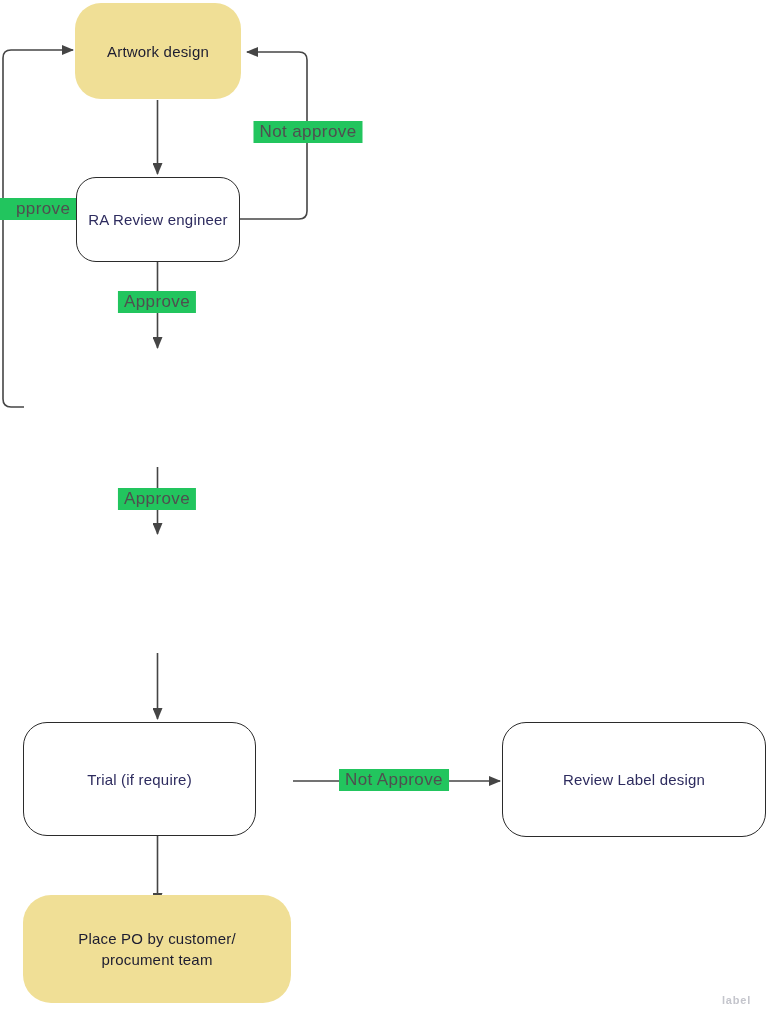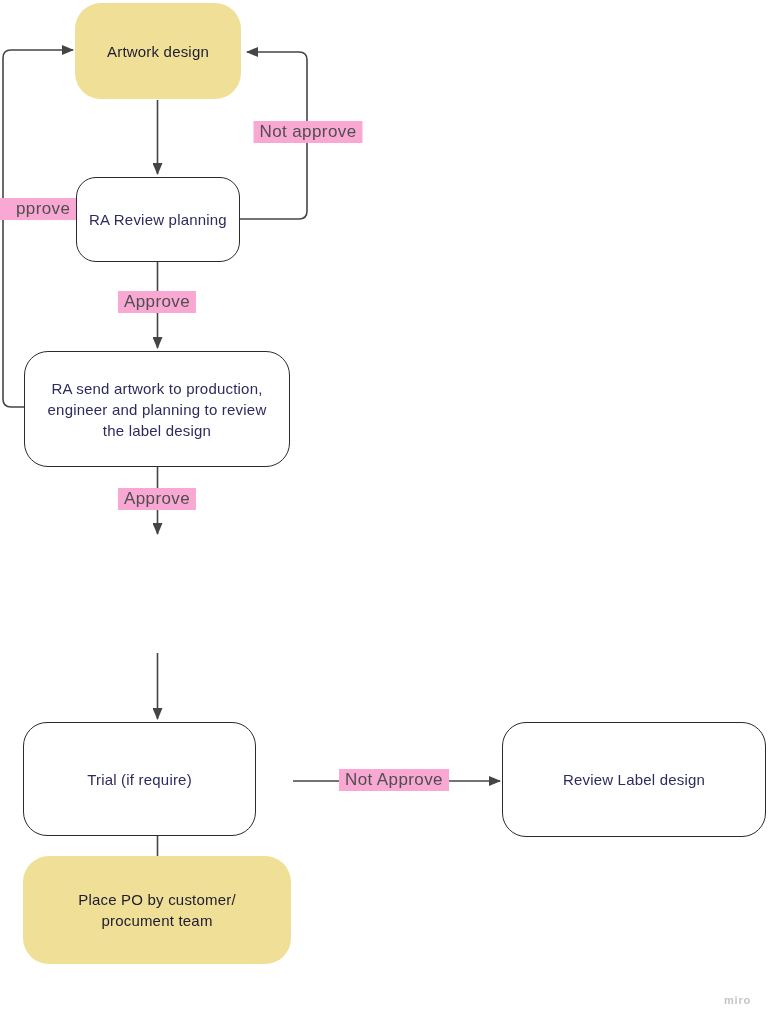--- a/index.html
+++ b/index.html
@@ -43,21 +43,21 @@
   }
   .node.white {
     background: #ffffff;
     border: 1.5px solid #2B2B2B;
     border-radius: 24px;
     color: #2D2B5E;
   }
   .edge-label {
     position: absolute;
     transform: translate(-50%, -50%);
-    background: #f9a8d4;
+    background: #22c55e;
     color: #4F4F4F;
     font-size: 17px;
     letter-spacing: 0.4px;
     padding: 1px 6px;
     white-space: nowrap;
   }
   .edge-label.no-center {
     transform: translate(0, -50%);
     padding-left: 16px;
     text-align: center;
@@ -93,48 +93,43 @@
       <path d="M240,219 L299,219 Q307,219 307,211 L307,60 Q307,52 299,52 L247,52" marker-end="url(#arrow)"></path>
       <path d="M24,407 L11,407 Q3,407 3,399 L3,58 Q3,50 11,50 L73,50" marker-end="url(#arrow)"></path>
     </g>
   </svg>
 
   <div class="node yellow" style="left:75px; top:3px; width:166px; height:96px;">
     <span class="node-label">Artwork design</span>
   </div>
 
   <div class="node white" style="left:76px; top:177px; width:164px; height:85px; border-radius:20px;">
-    <span class="node-label">RA Review planning</span>
+    <span class="node-label">RA Review engineer</span>
   </div>
 
-  <div class="node white" style="left:24px; top:351px; width:266px; height:116px;">
-    <span class="node-label">RA send artwork to production,
-engineer and planning to review
-the label design</span>
-  </div>
 
 
   <div class="node white" style="left:23px; top:722px; width:233px; height:114px;">
     <span class="node-label">Trial (if require)</span>
   </div>
 
   <div class="node white" style="left:502px; top:722px; width:264px; height:115px;">
     <span class="node-label">Review Label design</span>
   </div>
 
-  <div class="node yellow" style="left:23px; top:856px; width:268px; height:108px;">
+  <div class="node yellow" style="left:23px; top:895px; width:268px; height:108px;border-radius:28px;">
     <span class="node-label">Place PO by customer/
 procument team</span>
   </div>
 
   <div class="edge-label" style="left:308px; top:132px;">Not approve</div>
 
   <div class="edge-label no-center" style="left:0px; top:209px;">pprove</div>
 
   <div class="edge-label" style="left:157px; top:302px;">Approve</div>
 
   <div class="edge-label" style="left:157px; top:499px;">Approve</div>
 
   <div class="edge-label" style="left:394px; top:780px;">Not Approve</div>
 
-  <div id="watermark">miro</div>
+  <div id="watermark">label</div>
 
 </div>
 
 </body></html>

